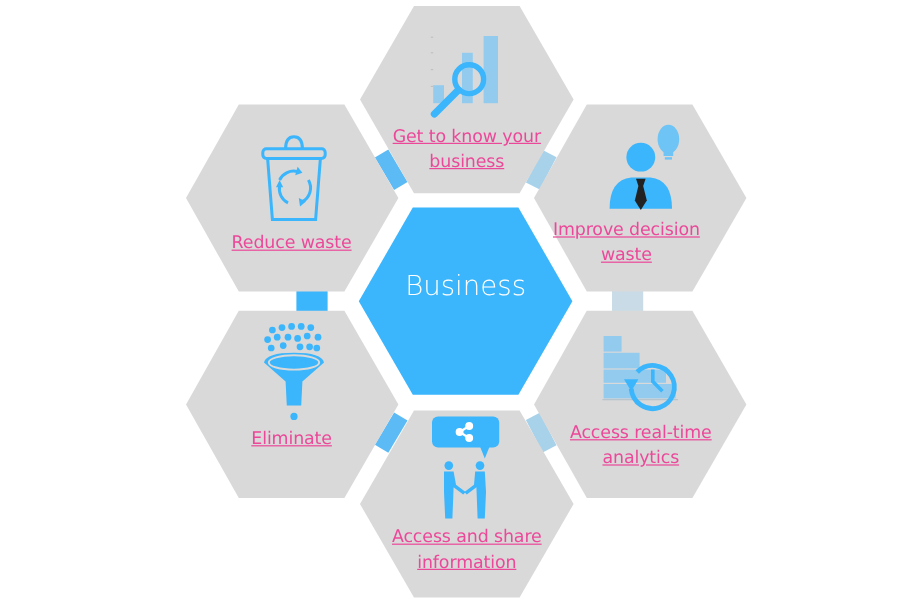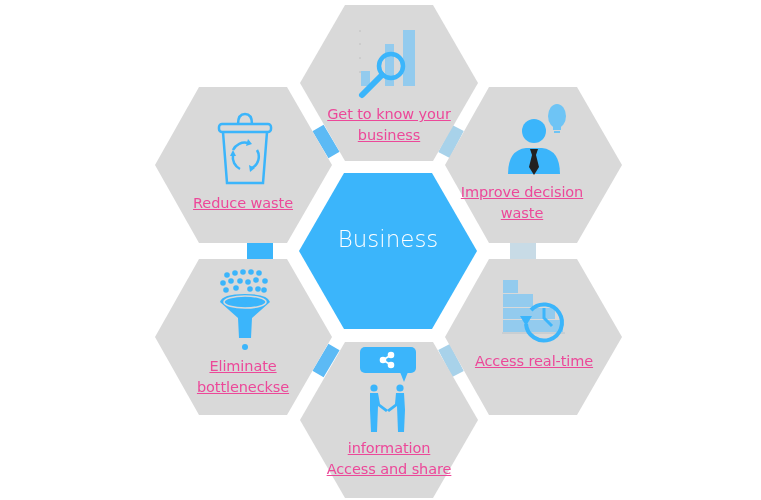--- a/index.html
+++ b/index.html
@@ -140,24 +140,24 @@
 <div class="label" style="left:304px; top:104px;">
   <div>Get to know your</div>
   <div>business</div>
 </div>
 <div class="label" style="left:437px; top:182px;">
   <div>Improve decision</div>
   <div>waste</div>
 </div>
 <div class="label" style="left:449px; top:351px;">
   <div>Access real-time</div>
+  <div>analytics</div>
 </div>
 <div class="label" style="left:304px; top:438px;">
+  <div>Access and share</div>
   <div>information</div>
-  <div>Access and share</div>
 </div>
 <div class="label" style="left:158px; top:356px;">
   <div>Eliminate</div>
-  <div>bottleneckse</div>
 </div>
 <div class="label" style="left:158px; top:193px;">
   <div>Reduce waste</div>
 </div>
 
 </body></html>

